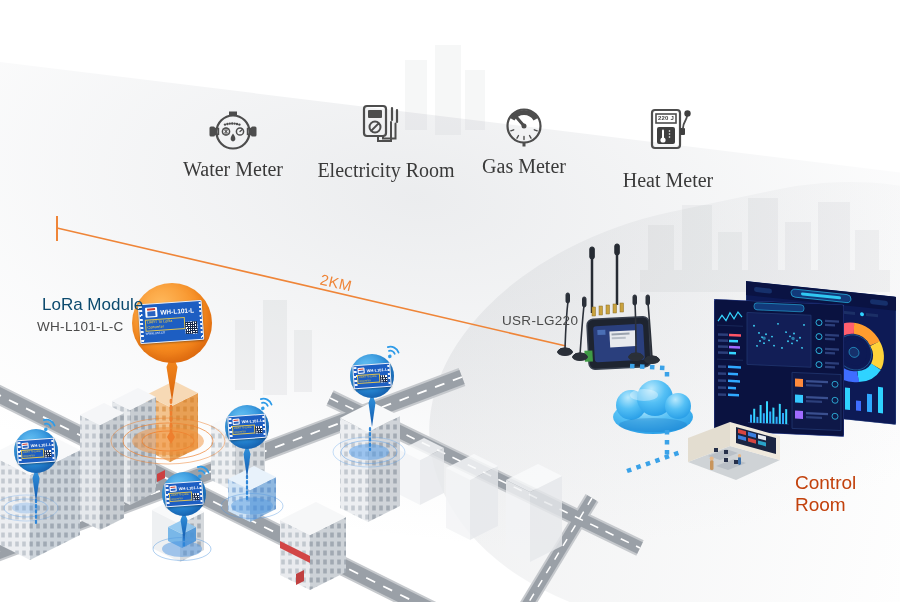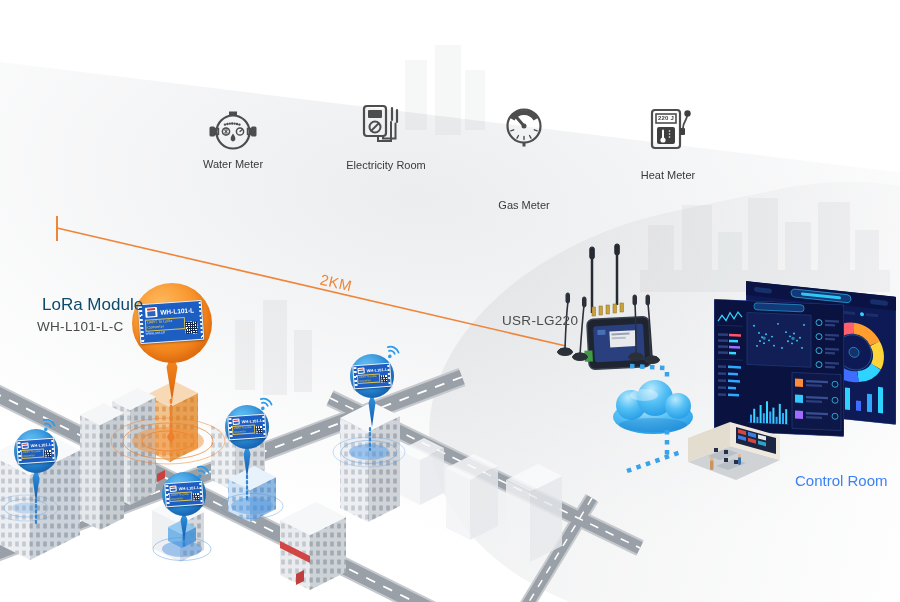--- a/index.html
+++ b/index.html
@@ -11,31 +11,31 @@
   
   .swoosh1{left:-140px;top:120px;width:1200px;height:420px;
     background:radial-gradient(ellipse at 45% 20%,rgba(190,194,200,.30),rgba(215,218,223,.12) 50%,transparent 72%);
     transform:rotate(7deg);}
   .swoosh2{left:430px;top:200px;width:640px;height:430px;
     background:linear-gradient(115deg,rgba(150,155,162,.16),rgba(150,155,162,.05) 55%,transparent 80%);
     border-radius:48% 42% 36% 60%;transform:rotate(-12deg);}
 
   
   .meter-icon{width:56px;height:52px;}
-  .meter-label{transform:translateX(-50%);font-size:11px;color:#3a3a3a;white-space:nowrap;}
+  .meter-label{transform:translateX(-50%);font-size:20px;color:#3a3a3a;white-space:nowrap;font-family:Liberation Serif, serif;}
   .heat-display{position:absolute;left:14px;top:10.5px;width:20px;text-align:center;
     font-size:6px;font-weight:bold;color:#3f3f3f;letter-spacing:.2px;}
 
   
   .distance-label{color:#ef8538;font-size:15px;transform:rotate(13deg);letter-spacing:.5px;}
 
   
   .title-lg{font-size:17px;color:#0c4a6e;}
   .model{font-size:13.5px;font-weight:normal;color:#4a4a4a;letter-spacing:.3px;}
-  .room-label{font-size:15px;color:#3b82f6;}
+  .room-label{font-size:19px;color:#c2410c;}
 
   
   .balloon{position:absolute;}
   .balloon .circle{position:absolute;border-radius:50%;
     background:radial-gradient(circle at 36% 28%,#ffba5e 0%,#f68b1f 55%,#ee7211 100%);
     box-shadow:inset -3px -6px 10px rgba(180,70,0,.35);}
   .balloon.blue .circle{
     background:radial-gradient(circle at 36% 28%,#66c0f2 0%,#2a8fdc 55%,#1463b8 100%);
     box-shadow:inset -2px -4px 8px rgba(10,60,130,.4);}
   .pointer-svg{position:absolute;}
@@ -308,21 +308,21 @@
         </g>
       <rect x="38" y="24" width="5" height="7" rx="1" fill="#3f3f3f" stroke="none"></rect>
       <path d="M41,24 C41,18 45,16 45,12" stroke-width="1.8"></path>
       <circle cx="45.5" cy="9.5" r="3.2" fill="#3f3f3f" stroke="none"></circle>
     </svg>
     <span class="heat-display">220 J</span>
   </div>
 
   <div class="abs meter-label" style="left:233px;top:158px;">Water Meter</div>
   <div class="abs meter-label" style="left:386px;top:159px;">Electricity Room</div>
-  <div class="abs meter-label" style="left:524px;top:155px;margin-top:44px;">Gas Meter</div>
+  <div class="abs meter-label" style="left:524px;top:155px;">Gas Meter</div>
   <div class="abs meter-label" style="left:668px;top:169px;">Heat Meter</div>
 
   <div class="screen screen-back">
     <svg width="150" height="128" viewBox="0 0 150 128">
       <rect x="0" y="0" width="150" height="128" rx="2" fill="#0d1a55" stroke="#27407f" stroke-width="1"></rect>
       <rect x="0" y="0" width="150" height="14" fill="#0a1343"></rect>
       <rect x="45" y="3" width="60" height="8" rx="4" fill="#123a7a" stroke="#2fd3ff" stroke-width="0.6"></rect>
       <rect x="55" y="5.5" width="40" height="3" rx="1.5" fill="#34d8ff" opacity="0.9"></rect>
       <rect x="8" y="5" width="18" height="5" rx="2.5" fill="#16306b"></rect>
       <rect x="124" y="5" width="18" height="5" rx="2.5" fill="#16306b"></rect>

